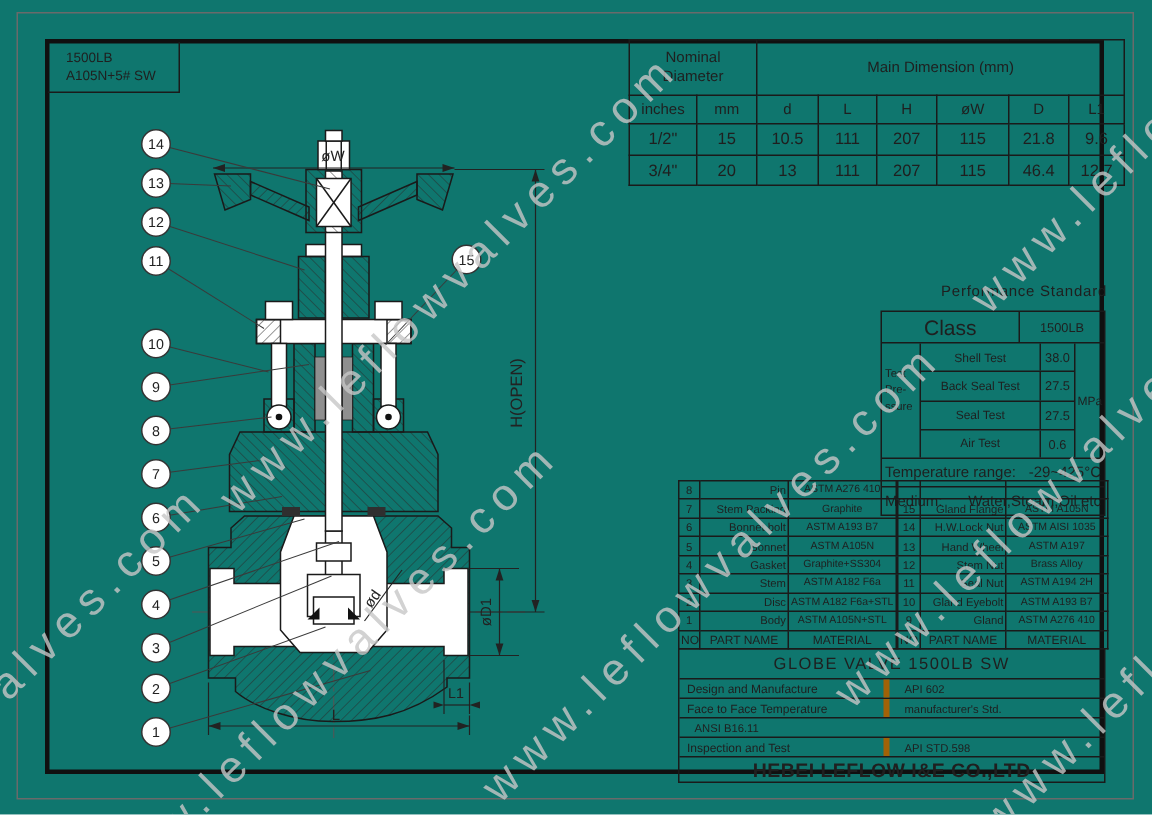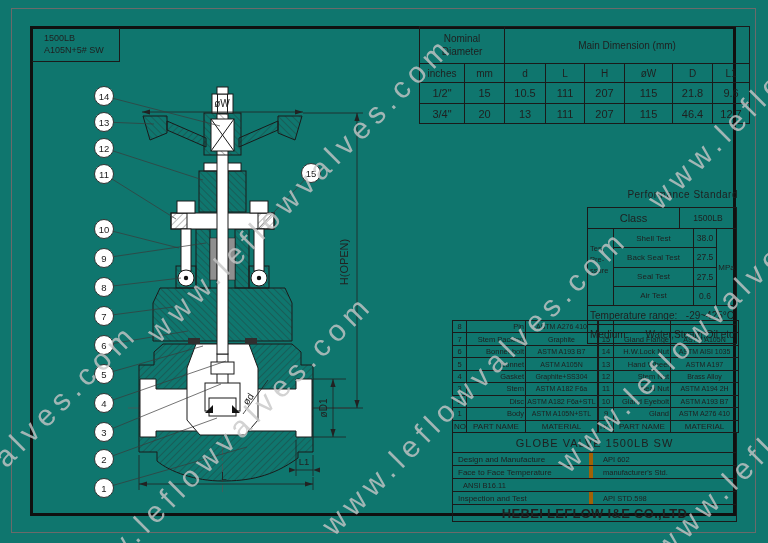--- a/index.html
+++ b/index.html
@@ -21,21 +21,21 @@
   table.dimtbl tr.r2 th{height:18px;font-size:10px;}
   table.dimtbl tr.r3 td{height:20px;font-size:11px;}
   table.dimtbl tr.r4 td{height:19px;font-size:11px;}
   .wrapnarrow{display:inline-block;max-width:58px;line-height:13px;}
   
   .perf-title{position:absolute;left:592px;top:189px;width:146px;text-align:right;
         font-size:10px;letter-spacing:0.5px;}
   .perf{position:absolute;left:587px;top:207px;width:150px;border:1px solid #1a1a1a;
         box-sizing:border-box;background:transparent;}
   .prow-class{display:flex;height:20px;border-bottom:1px solid #1a1a1a;}
-  .pc1{width:91px;border-right:1px solid #1a1a1a;display:flex;align-items:center;justify-content:center;font-size:11px;}
+  .pc1{width:91px;border-right:1px solid #1a1a1a;display:flex;align-items:center;justify-content:center;font-size:14px;}
   .pc2{flex:1;display:flex;align-items:center;justify-content:center;font-size:8.5px;}
   .prow-tests{display:flex;height:76px;}
   .tp-label{width:26px;border-right:1px solid #1a1a1a;font-size:7.5px;line-height:11px;
         padding:14px 0 0 2px;box-sizing:border-box;}
   .tests-mid{flex:1;display:flex;flex-direction:column;}
   .trow{flex:1;display:flex;border-bottom:1px solid #1a1a1a;justify-content:center;}
   .trow:last-child{border-bottom:none;}
   .tname{flex:1;display:flex;align-items:center;justify-content:center;font-size:8px;}
   .tval{width:22px;border-left:1px solid #1a1a1a;display:flex;align-items:center;justify-content:center;font-size:8.5px;}
   .tp-unit{width:19px;border-left:1px solid #1a1a1a;display:flex;align-items:center;justify-content:center;font-size:8px;}

